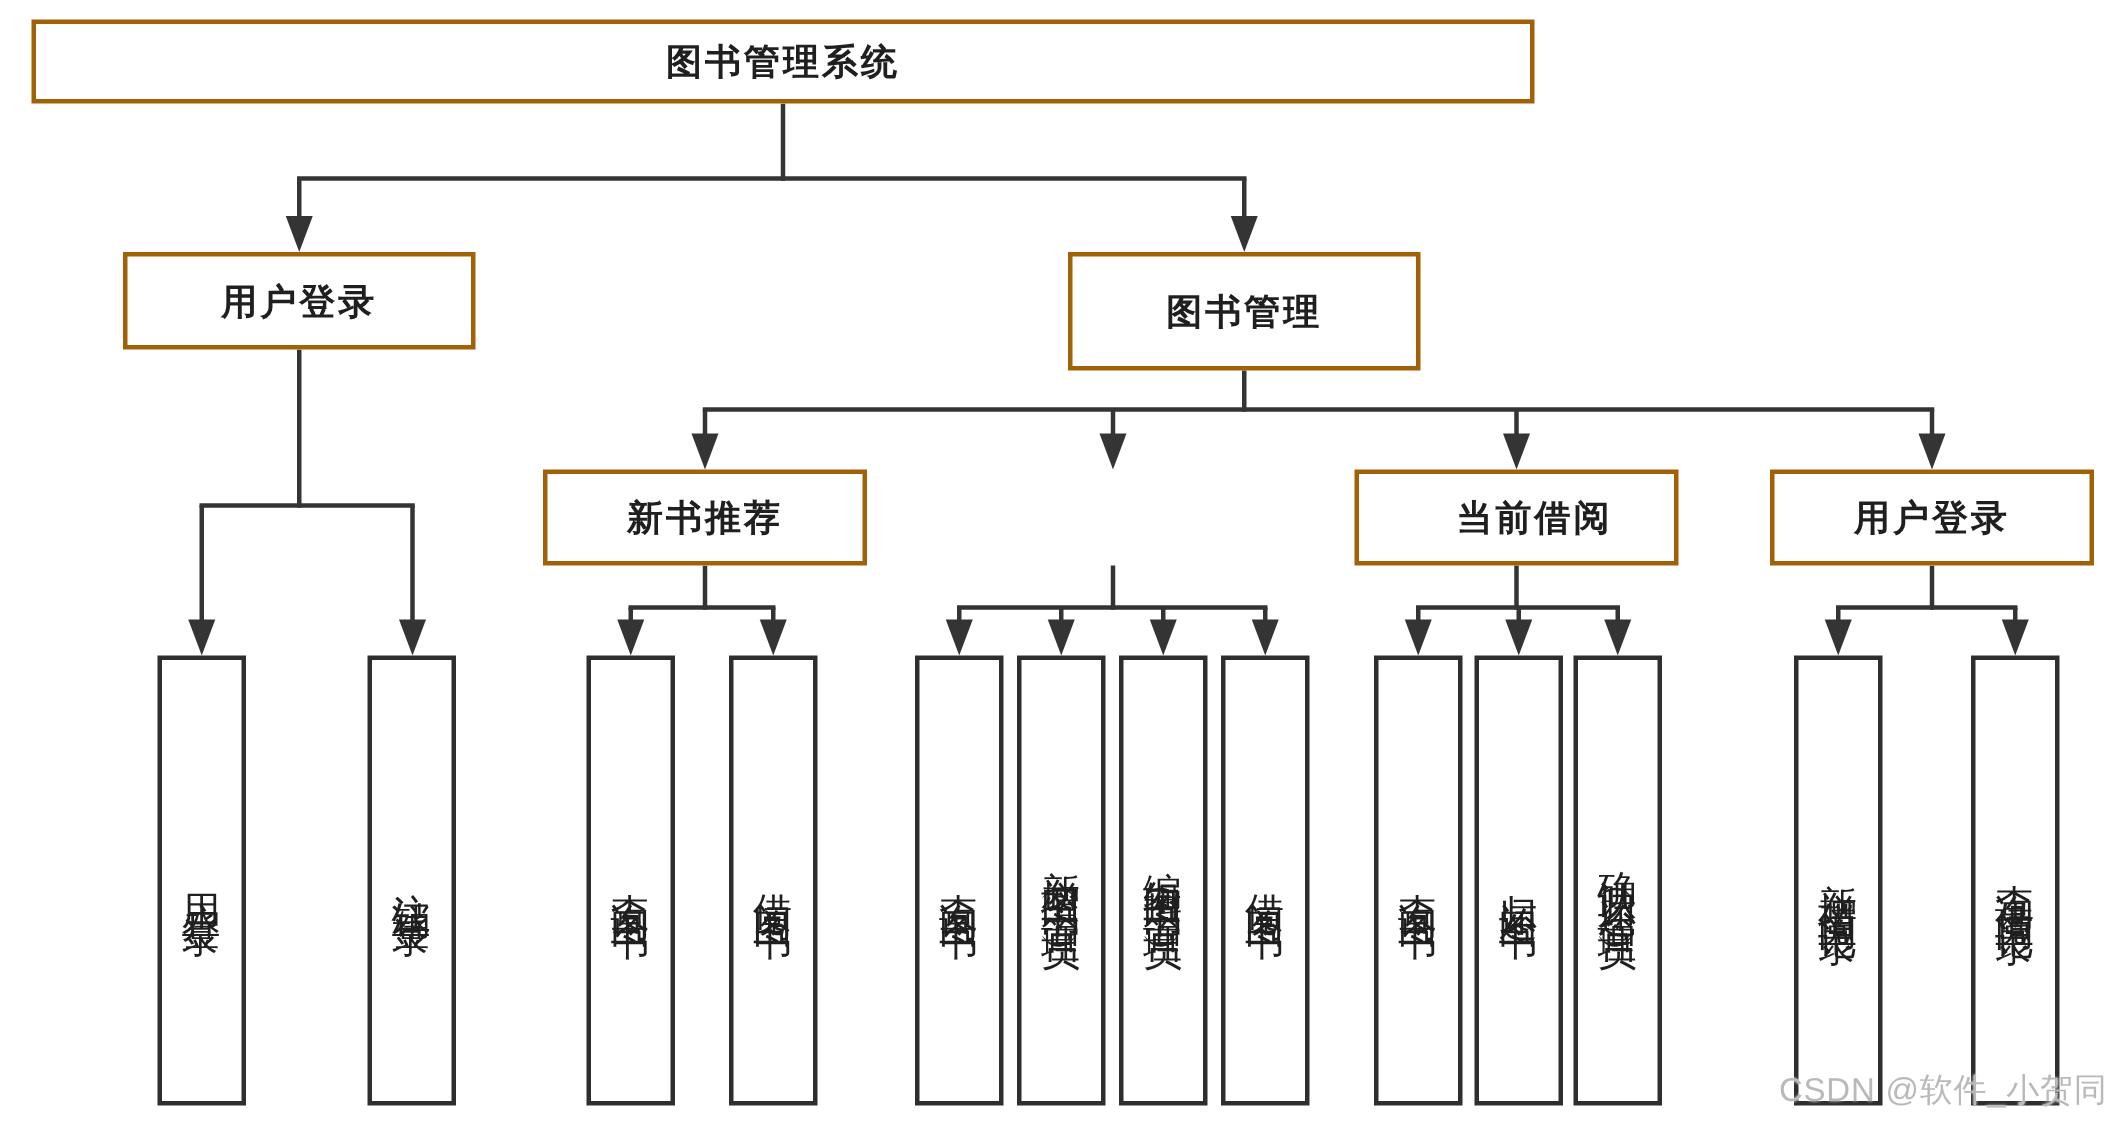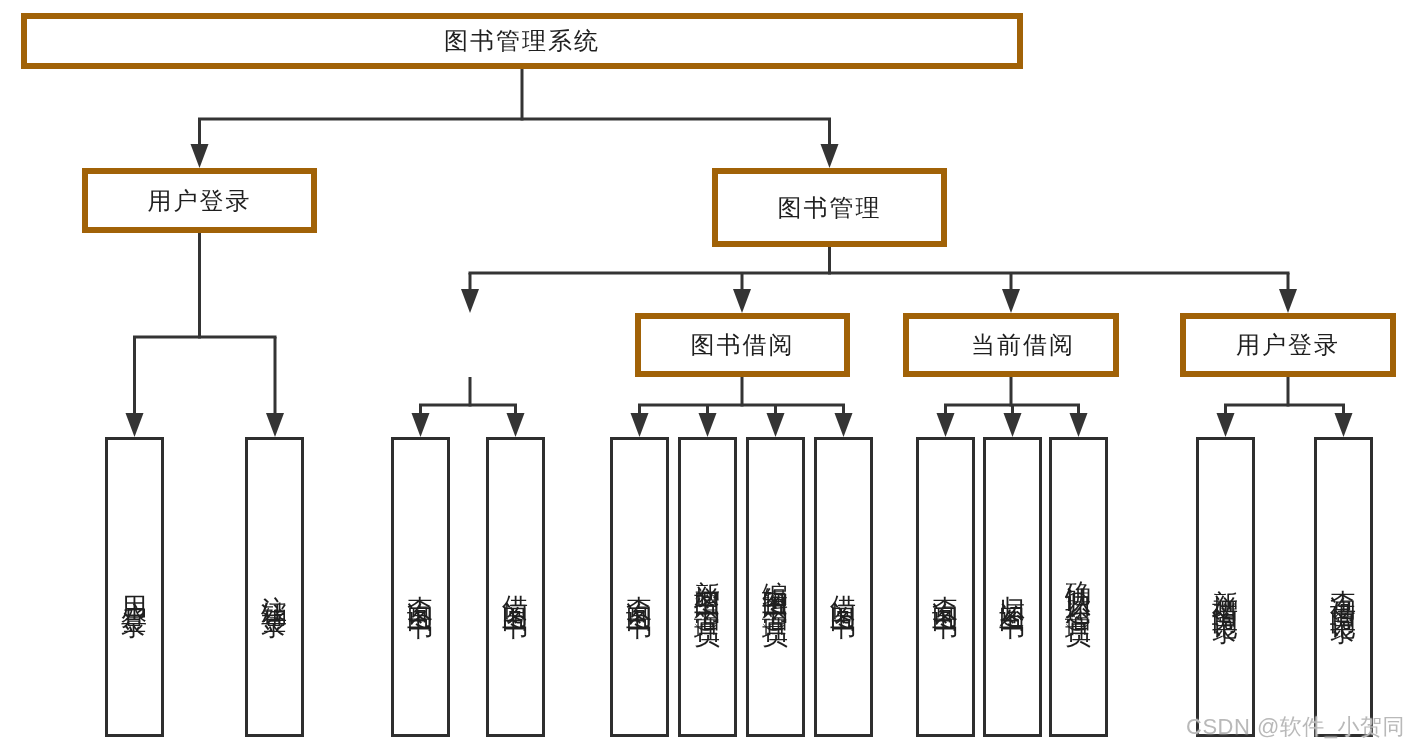--- a/index.html
+++ b/index.html
@@ -16,29 +16,30 @@
   svg.connectors {
     position: absolute;
     left: 0; top: 0;
     width: 1405px; height: 747px;
     z-index: 1;
   }
   svg.connectors line { stroke: #343434; stroke-width: 3; }
   svg.connectors path { fill: #343434; stroke: none; }
   .box {
     position: absolute;
-    border: 6px solid #a16207;
+    border: 3px solid #a16207;
     background: #ffffff;
     display: flex;
     align-items: center;
     justify-content: center;
     font-size: 24px;
     letter-spacing: 2px;
     z-index: 2;
     white-space: nowrap;
+    font-weight: bold;
   }
   .box.root   { left: 21px;   top: 13px;  width: 1002px; height: 56px; }
   .box.lvl2-a { left: 82px;   top: 168px; width: 235px;  height: 65px; }
   .box.lvl2-b { left: 712px;  top: 168px; width: 235px;  height: 79px; }
   .box.lvl3   { top: 313px; height: 64px; width: 216px; }
   .box.lvl3-a { left: 362px; }
   .box.lvl3-b { left: 635px; width: 215px; }
   .box.lvl3-c { left: 903px; padding-left: 24px; }
   .box.lvl3-d { left: 1180px; }
   .vbox {
@@ -156,21 +157,21 @@
       <line x1="1343.5" y1="405" x2="1343.5" y2="419"></line>
       <path d="M1343.5,437 l-9,-24 h18 z"></path>
     </g>
   </svg>
 
   <div class="box root">图书管理系统</div>
 
   <div class="box lvl2-a">用户登录</div>
   <div class="box lvl2-b">图书管理</div>
 
-  <div class="box lvl3 lvl3-b">图书借阅</div>
+  <div class="box lvl3 lvl3-a">新书推荐</div>
   <div class="box lvl3 lvl3-c">当前借阅</div>
   <div class="box lvl3 lvl3-d">用户登录</div>
 
   <div class="vbox u1">用户登录</div>
   <div class="vbox u2">注销登录</div>
 
   <div class="vbox n1">查询图书</div>
   <div class="vbox n2">借阅图书</div>
 
   <div class="vbox b1">查询图书</div>

